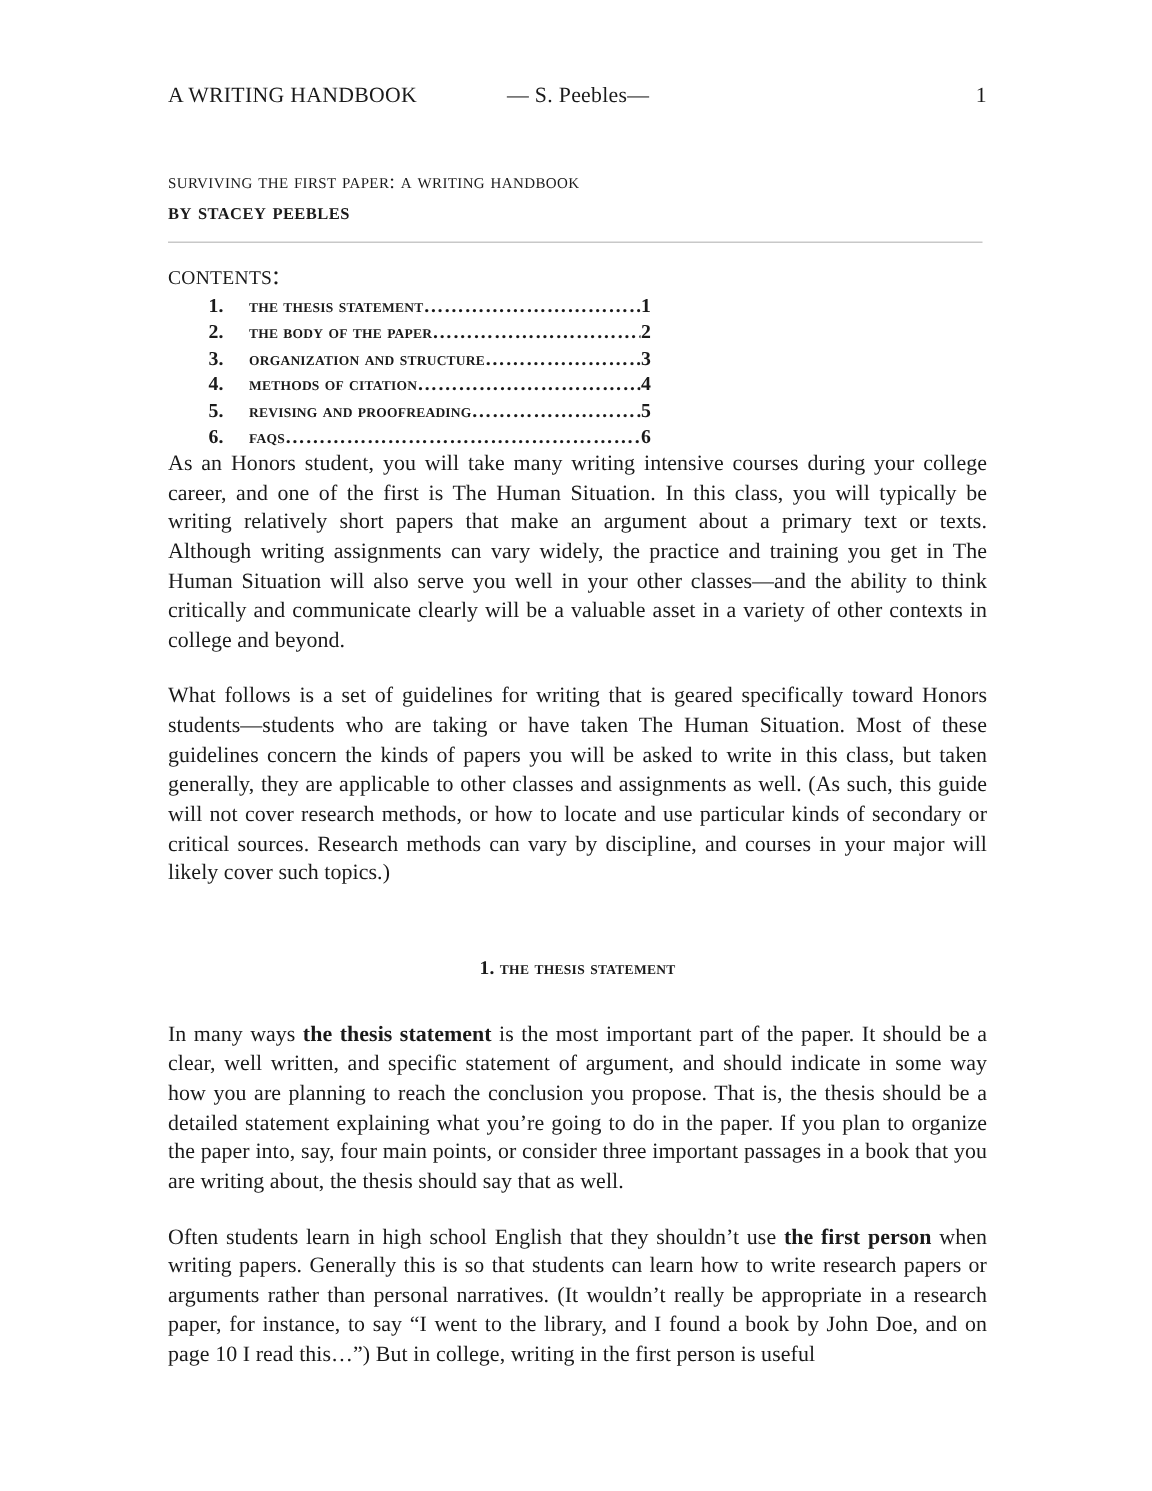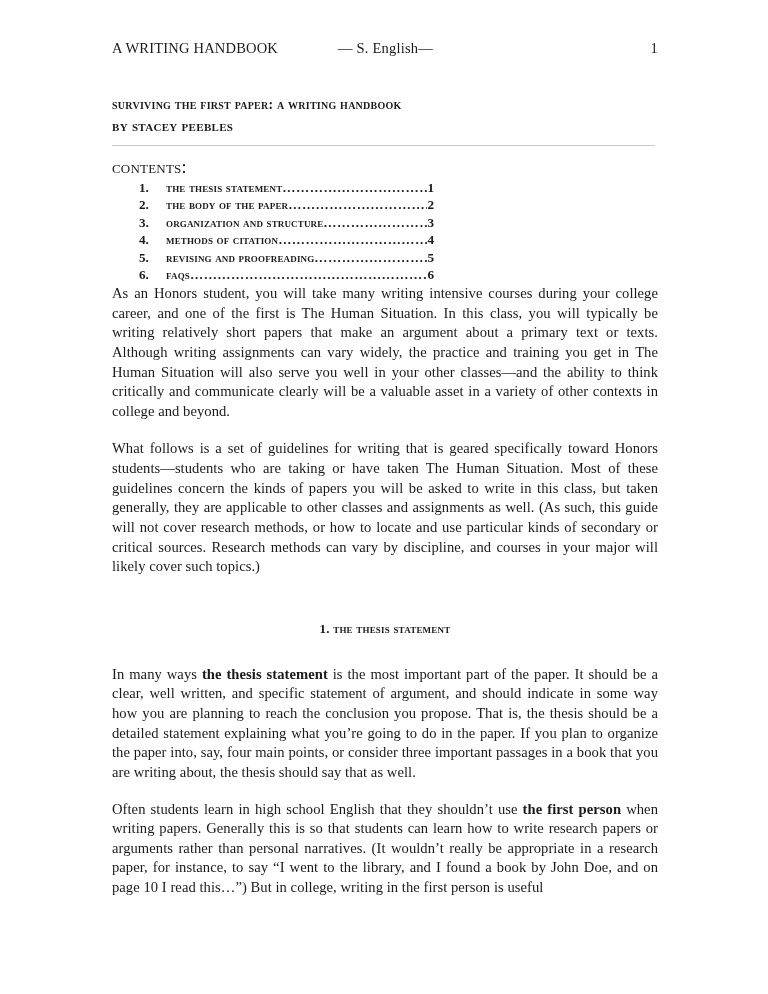--- a/index.html
+++ b/index.html
@@ -12,21 +12,21 @@
     height: 994px;
     font-family: "Liberation Serif", "DejaVu Serif", serif;
     color: #1a1a1a;
     position: relative;
     overflow: hidden;
   }
 
   .page {
     position: absolute;
     left: 0;
-    top: 0;
+    top: 16px;
     width: 768px;
     height: 750px;
     background: #fff;
   }
 
   .content {
     position: absolute;
     left: 112px;
     top: 40px;
     width: 546px;
@@ -50,21 +50,21 @@
   .run-head .rh-page {
     margin-left: auto;
     white-space: nowrap;
   }
 
   
   .title-block {
     margin-top: 37px;
   }
   .doc-title {
-    font-weight: bold;
+    font-weight: normal;
     font-size: 13.6px;
     font-variant: small-caps;
     text-transform: lowercase;
     letter-spacing: 0.25px;
     line-height: 1.25;
   }
   .doc-byline {
     font-weight: bold;
     font-size: 15px;
     font-variant: small-caps;
@@ -164,21 +164,21 @@
   }
 </style>
 </head>
 <body>
 
 <div class="page">
   <div class="content">
 
     <div class="run-head">
       <span class="rh-title">A WRITING HANDBOOK</span>
-      <span class="rh-author">— S. English—</span>
+      <span class="rh-author">— S. Peebles—</span>
       <span class="rh-page">1</span>
     </div>
 
     <div class="title-block">
       <div class="doc-title">SURVIVING THE FIRST PAPER: A WRITING HANDBOOK</div>
       <div class="doc-byline">BY STACEY PEEBLES</div>
     </div>
 
     <div class="rule"></div>
 

